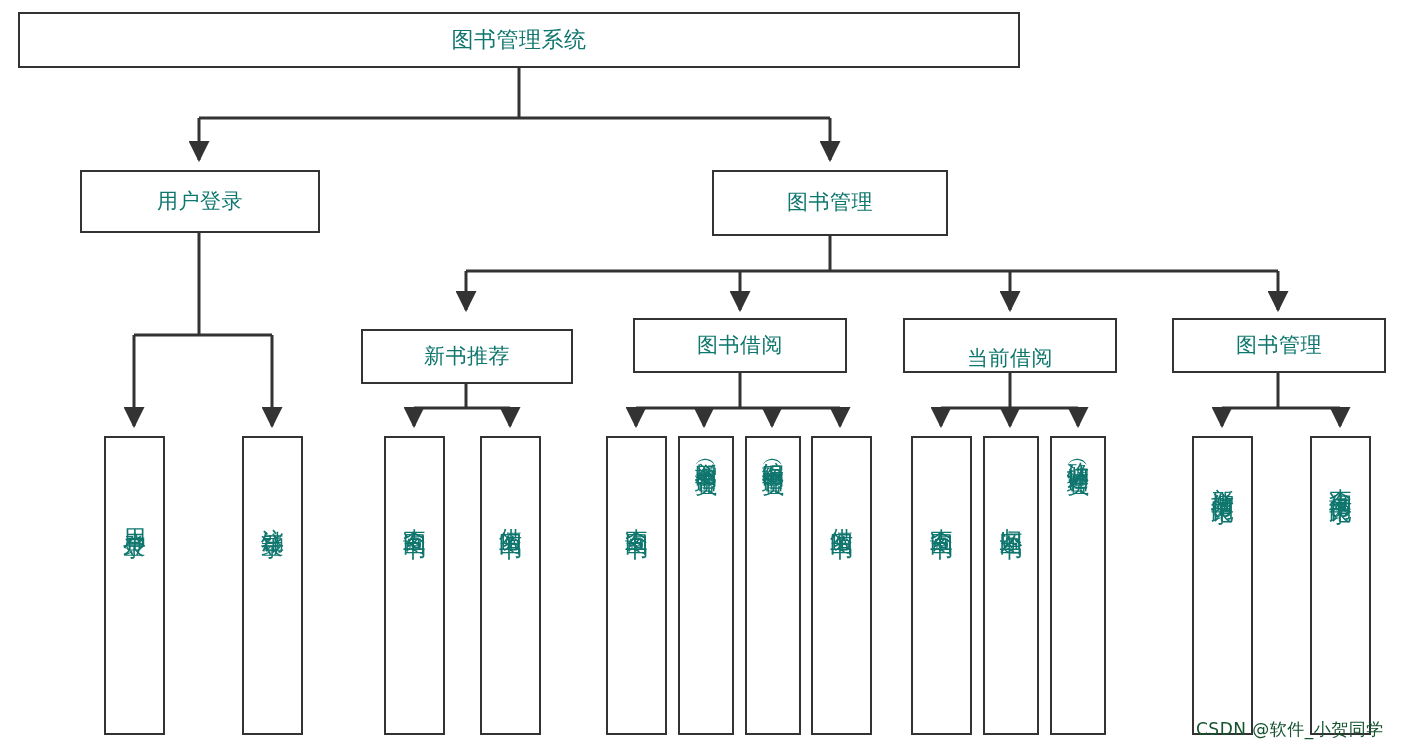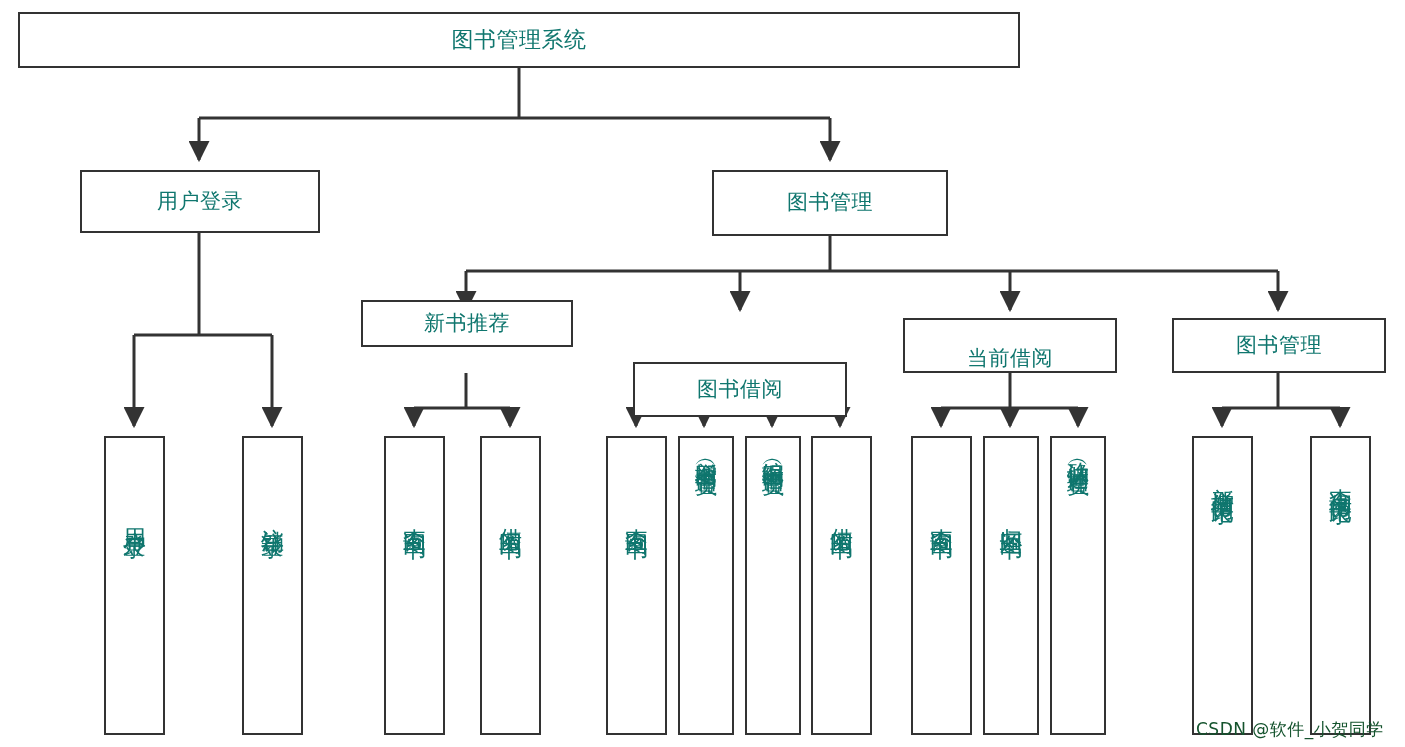--- a/index.html
+++ b/index.html
@@ -132,25 +132,25 @@
   </div>
 
   <div class="node h" style="left:80px; top:170px; width:240px; height:63px;">
     <span class="lbl">用户登录</span>
   </div>
 
   <div class="node h" style="left:712px; top:170px; width:236px; height:66px;">
     <span class="lbl">图书管理</span>
   </div>
 
-  <div class="node h" style="left:361px; top:300px; width:212px; height:47px;">
+  <div class="node h" style="left:361px; top:329px; width:212px; height:55px;">
     <span class="lbl">新书推荐</span>
   </div>
 
-  <div class="node h" style="left:633px; top:318px; width:214px; height:55px;margin-top:44px;">
+  <div class="node h" style="left:633px; top:318px; width:214px; height:55px;">
     <span class="lbl">图书借阅</span>
   </div>
 
   <div class="node h" style="left:903px; top:318px; width:214px; height:55px;align-items:flex-end;">
     <span class="lbl">当前借阅</span>
   </div>
 
   <div class="node h" style="left:1172px; top:318px; width:214px; height:55px;">
     <span class="lbl">图书管理</span>
   </div>

